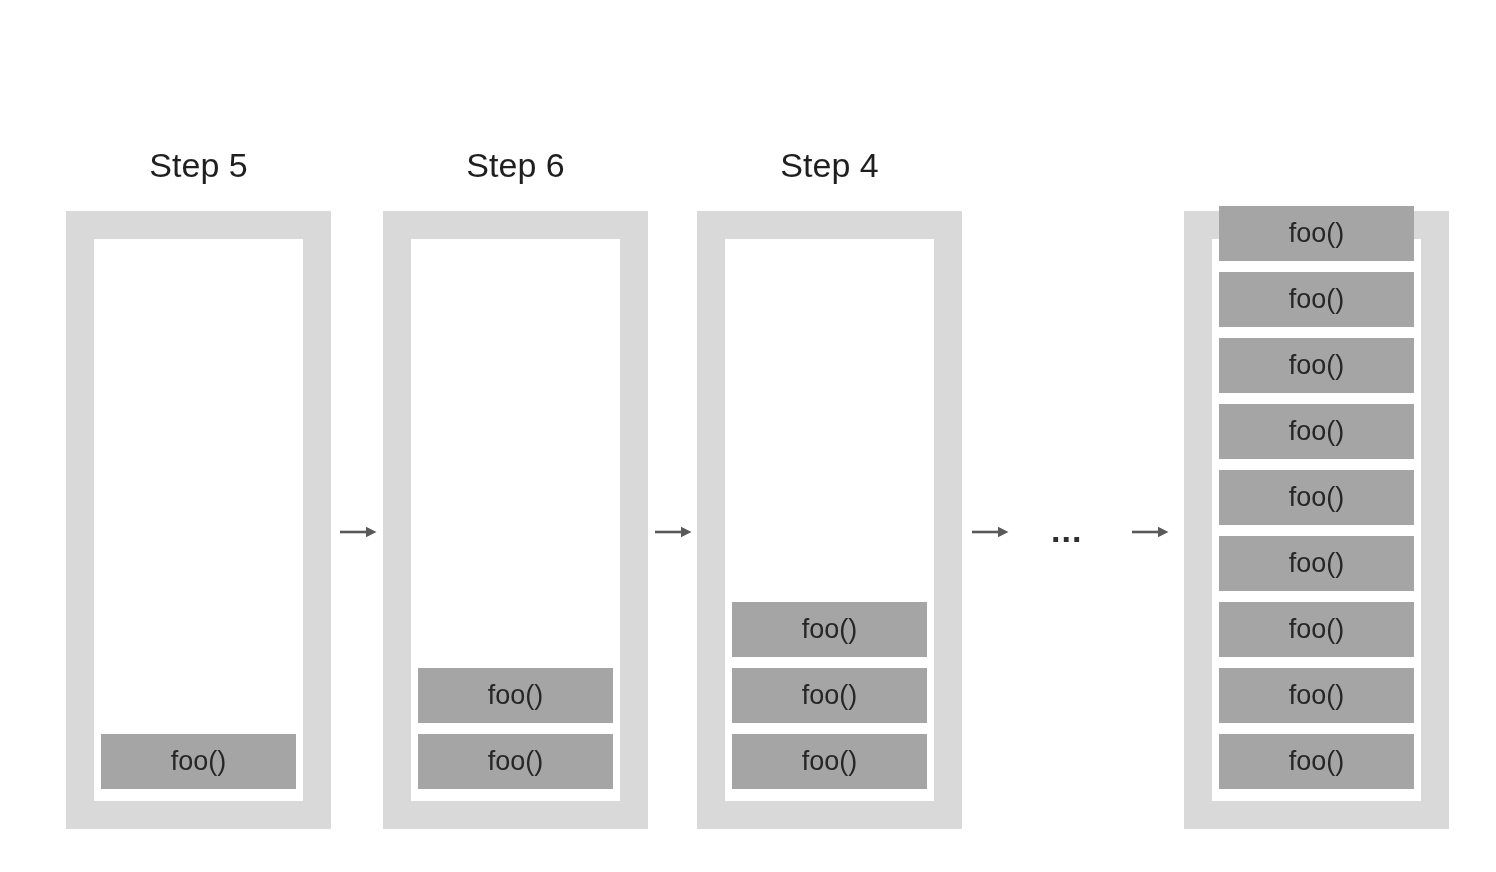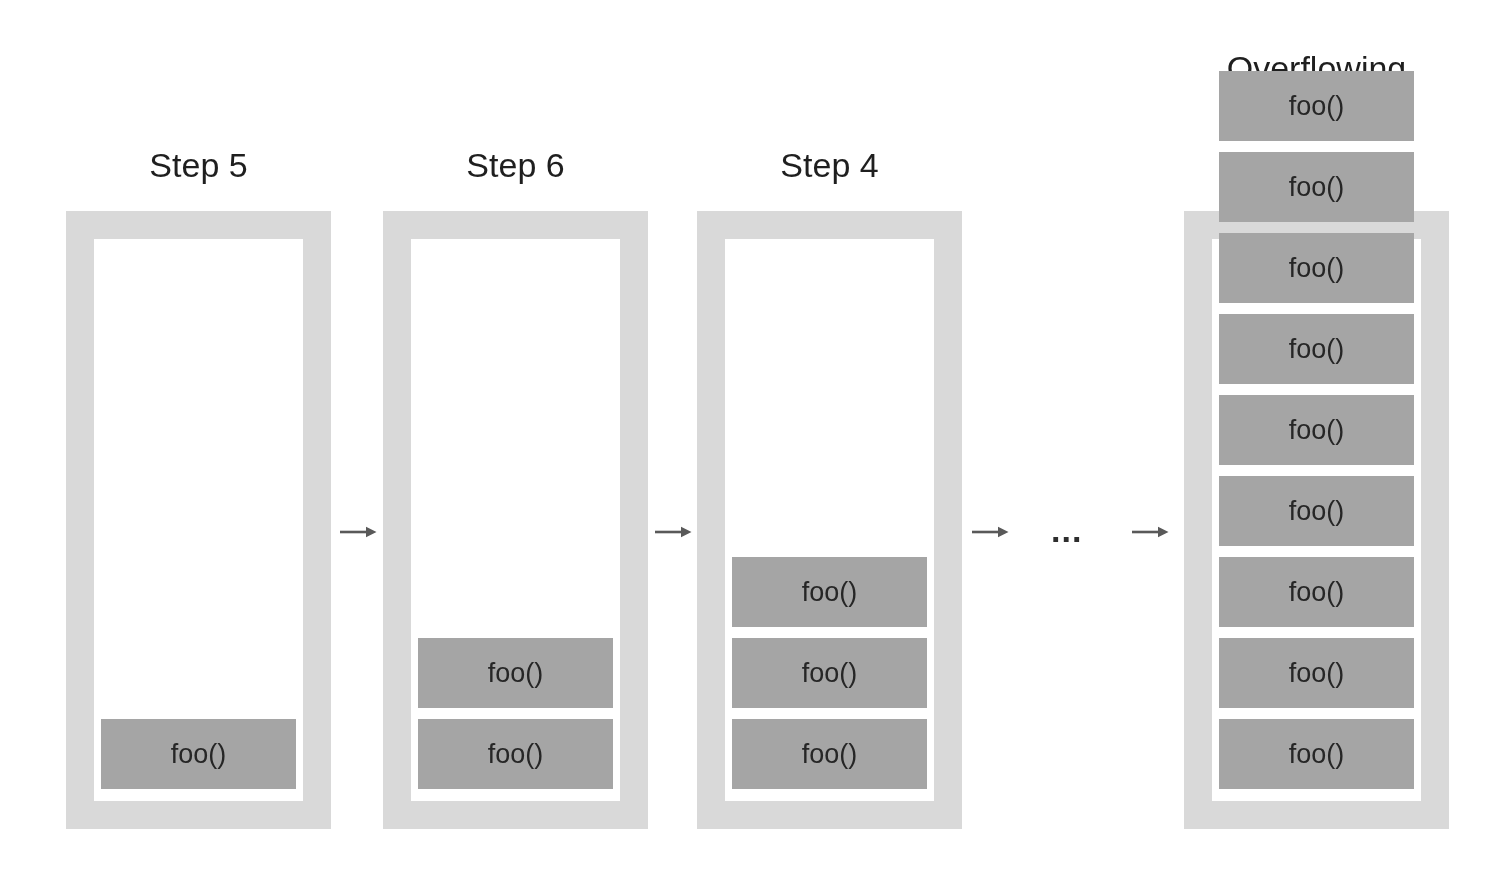--- a/index.html
+++ b/index.html
@@ -35,21 +35,21 @@
     background: #ffffff;
   }
   .frames {
     position: absolute;
     left: 35px; right: 35px; bottom: 40px;
     display: flex;
     flex-direction: column-reverse;
     gap: 11px;
   }
   .frame {
-    height: 70px;
+    height: 55px;
     background: #a5a5a5;
     display: flex;
     align-items: center;
     justify-content: center;
     font-size: 27px;
     color: #262626;
   }
 
   .arrow {
     position: absolute;
@@ -67,21 +67,20 @@
   }
 </style>
 </head>
 <body>
 
 <div class="canvas">
 
   <div class="stack-label" style="left:66px; top:146px">Step 5</div>
   <div class="stack-label" style="left:383px; top:146px">Step 6</div>
   <div class="stack-label" style="left:697px; top:146px">Step 4</div>
-  <div class="stack-label" style="left:1184px; top:49px">Overflowing</div>
 
   <div class="stack" style="left:66px">
     <div class="stack-inner"></div>
     <div class="frames">
       <div class="frame">foo()</div>
     </div>
   </div>
 
   <svg class="arrow" style="left:339px" width="38" height="14" viewBox="0 0 38 14">
     <line x1="1" y1="7" x2="28" y2="7" stroke="#595959" stroke-width="2.6"></line>

